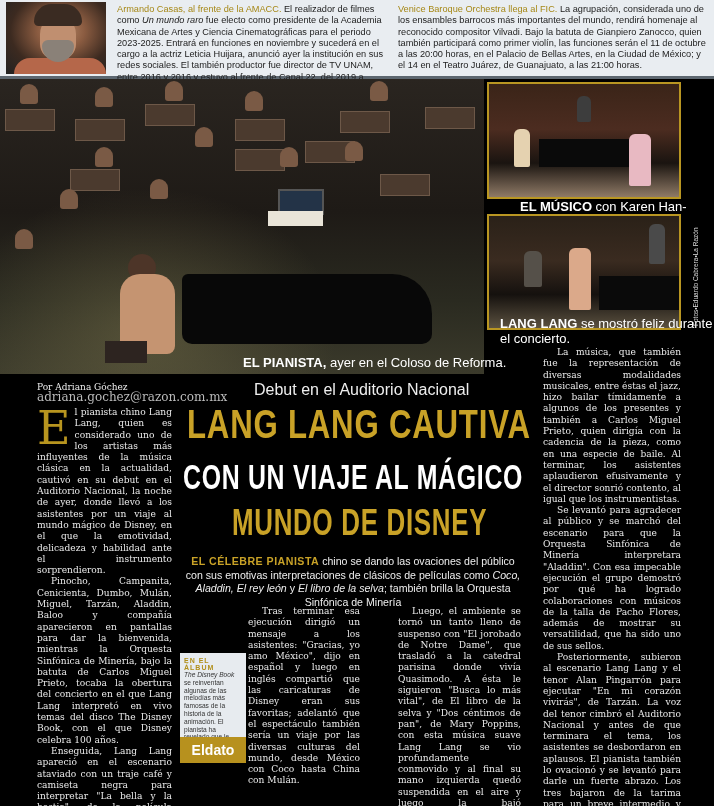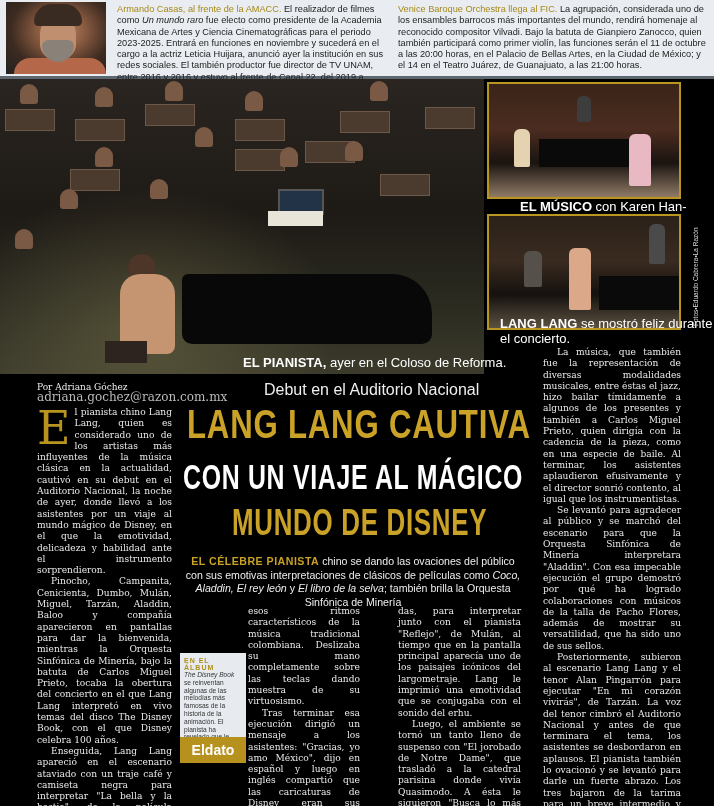--- a/index.html
+++ b/index.html
@@ -38,21 +38,21 @@
   .sp-person{position:absolute;border-radius:6px 6px 2px 2px;}
   .cap-side{position:absolute;font-family:Liberation Sans, sans-serif;font-size:13px;color:#fff;}
   .cap1{left:520px;top:199px;}
   .cap2{left:500px;top:316px;}
   .credit{position:absolute;left:692px;top:218px;width:10px;height:108px;writing-mode:vertical-rl;transform:rotate(180deg);font-family:"Liberation Sans",sans-serif;font-size:6.5px;color:#ddd;white-space:nowrap;}
 
   .byline{position:absolute;left:37px;top:382px;font-size:9px;line-height:10px;}
   .byline .name{font-weight:normal;color:#eee;}
   .byline .mail{color:#bbb;font-size:12px;}
 
-  .kicker-head{position:absolute;left:264px;top:381px;font-family:"Liberation Sans",sans-serif;font-size:16px;color:#eee;}
+  .kicker-head{position:absolute;left:254px;top:381px;font-family:"Liberation Sans",sans-serif;font-size:16px;color:#eee;}
   .h1,.h2,.h3{position:absolute;font-family:"Liberation Sans",sans-serif;font-weight:bold;transform-origin:left top;letter-spacing:1px;white-space:nowrap;}
   .h1{left:187px;top:402px;font-size:40px;color:#c9a227;transform:scaleX(0.78);}
   .h2{left:183px;top:457px;font-size:35px;color:#fff;transform:scaleX(0.71);}
   .h3{left:232px;top:502px;font-size:37px;color:#c9a227;transform:scaleX(0.70);}
   .deck{position:absolute;left:183px;top:555px;width:340px;font-family:"Liberation Sans",sans-serif;font-size:10.6px;line-height:13.5px;color:#eee;text-align:center;}
   .deck .lead{color:#c9a227;font-weight:bold;letter-spacing:.5px;}
   .deck i{font-style:italic;}
 
   .col{position:absolute;font-size:9.1px;line-height:11.3px;color:#eaeaea;text-align:justify;hyphens:auto;}
   .col p{margin:0;text-indent:14px;}
@@ -153,27 +153,25 @@
 
 <div class="col col1">
   <span class="dropcap">E</span>
   <p class="first">l pianista chino Lang Lang, quien es considerado uno de los artistas más influyentes de la música clásica en la actualidad, cautivó en su debut en el Auditorio Nacional, la noche de ayer, donde llevó a los asistentes por un viaje al mundo mágico de Disney, en el que la emotividad, delicadeza y habilidad ante el instrumento sorprendieron.</p>
   <p>Pinocho, Campanita, Cenicienta, Dumbo, Mulán, Miguel, Tarzán, Aladdin, Baloo y compañía aparecieron en pantallas para dar la bienvenida, mientras la Orquesta Sinfónica de Minería, bajo la batuta de Carlos Miguel Prieto, tocaba la obertura del concierto en el que Lang Lang interpretó en vivo temas del disco The Disney Book, con el que Disney celebra 100 años.</p>
   <p>Enseguida, Lang Lang apareció en el escenario ataviado con un traje café y camiseta negra para interpretar "La bella y la bestia", de la película homónima. Una dulce melodía comenzó a sonar y los dedos del músico se movían sutilmente por las teclas del piano. Al final se levantó e hizo una reverencia, mientras el público aplaudía emocionado y un pequeño fan decía sorprendido "wow".</p>
 
 </div>
 
 <div class="col col2">
-  <p class="first">esos ritmos característicos de la música tradicional colombiana. Deslizaba su mano completamente sobre las teclas dando muestra de su virtuosismo.</p>
   <p>Tras terminar esa ejecución dirigió un mensaje a los asistentes: "Gracias, yo amo México", dijo en español y luego en inglés compartió que las caricaturas de Disney eran sus favoritas; adelantó que el espectáculo también sería un viaje por las diversas culturas del mundo, desde México con Coco hasta China con Mulán.</p>
 
 </div>
 
 <div class="col col3">
-  <p class="first">das, para interpretar junto con el pianista "Reflejo", de Mulán, al tiempo que en la pantalla principal aparecía uno de los paisajes icónicos del largometraje. Lang le imprimió una emotividad que se conjugaba con el sonido del erhu.</p>
   <p>Luego, el ambiente se tornó un tanto lleno de suspenso con "El jorobado de Notre Dame", que trasladó a la catedral parisina donde vivía Quasimodo. A ésta le siguieron "Busca lo más vital", de El libro de la selva y "Dos céntimos de pan", de Mary Poppins, con esta música suave Lang Lang se vio profundamente conmovido y al final su mano izquierda quedó suspendida en el aire y luego la bajó delicadamente.</p>
 </div>
 
 <div class="col col4">
   <p>La música, que también fue la representación de diversas modalidades musicales, entre éstas el jazz, hizo bailar tímidamente a algunos de los presentes y también a Carlos Miguel Prieto, quien dirigía con la cadencia de la pieza, como en una especie de baile. Al terminar, los asistentes aplaudieron efusivamente y el director sonrió contento, al igual que los instrumentistas.</p>
   <p>Se levantó para agradecer al público y se marchó del escenario para que la Orquesta Sinfónica de Minería interpretara "Aladdin". Con esa impecable ejecución el grupo demostró por qué ha logrado colaboraciones con músicos de la talla de Pacho Flores, además de mostrar su versatilidad, que ha sido uno de sus sellos.</p>
   <p>Posteriormente, subieron al escenario Lang Lang y el tenor Alan Pingarrón para ejecutar "En mi corazón vivirás", de Tarzán. La voz del tenor cimbró el Auditorio Nacional y antes de que terminara el tema, los asistentes se desbordaron en aplausos. El pianista también lo ovacionó y se levantó para darle un fuerte abrazo. Los tres bajaron de la tarima para un breve intermedio y luego el concierto continuó con el pianista y Juan Carlos Laguna, en el solo de guitarra. Cautivaron con "Recuérdame", de Coco, mientras en la pantalla apareció un panteón lleno de flores de cempasúchil. Lang Lang sonreía.</p>
 
 </div>
 

